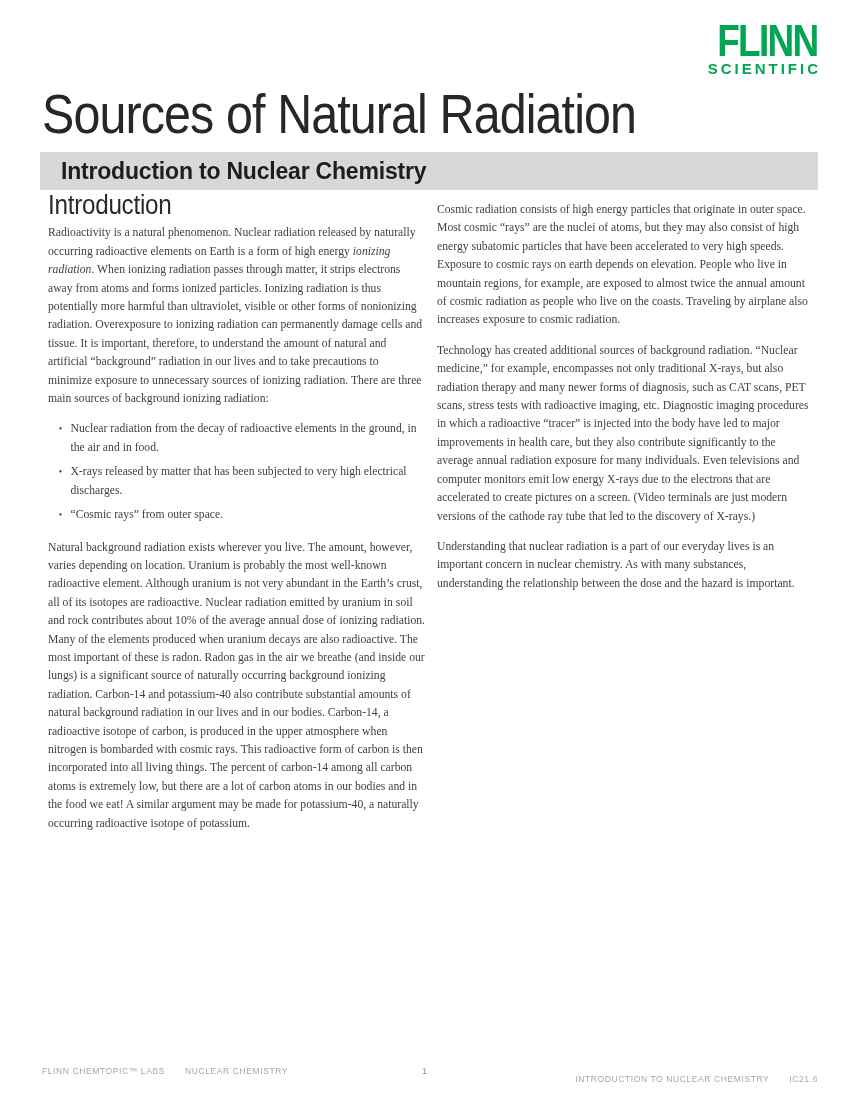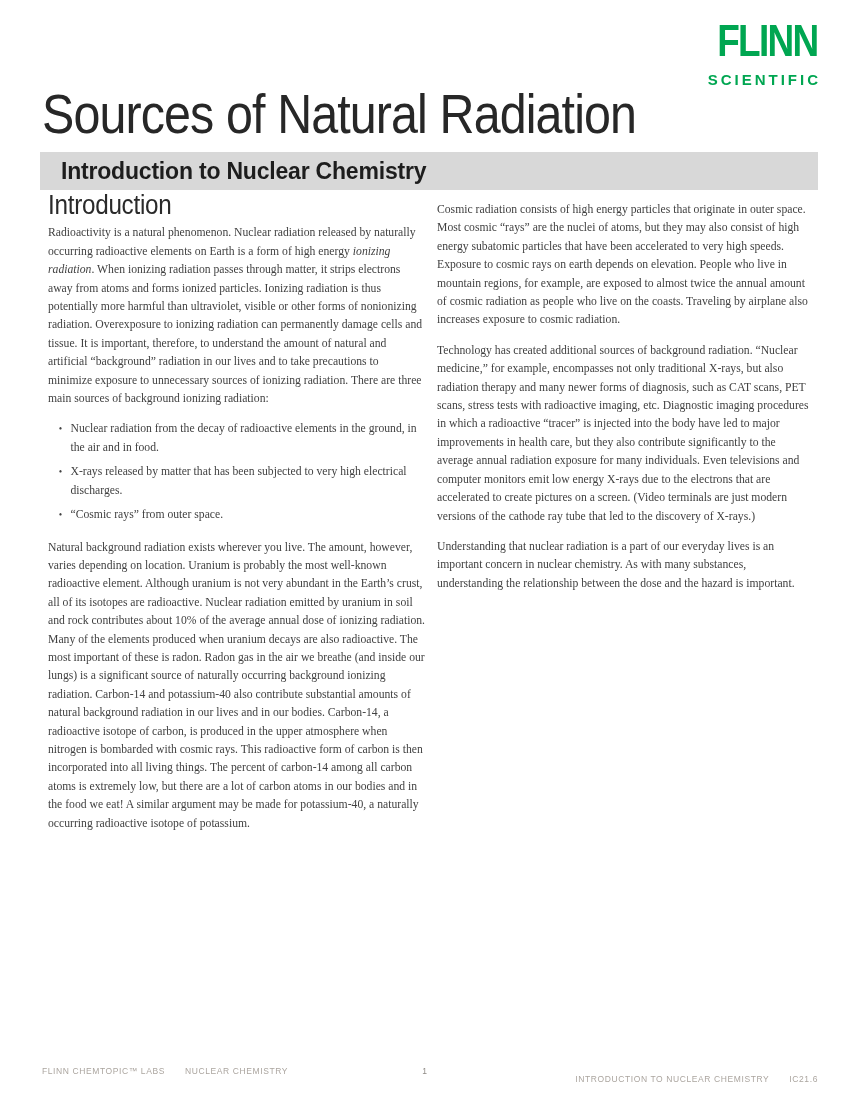--- a/index.html
+++ b/index.html
@@ -26,21 +26,21 @@
     font-weight: bold;
     letter-spacing: -2px;
     line-height: 0.76;
     transform: scaleX(0.84);
     transform-origin: right center;
   }
   .logo-sci {
     font-size: 15px;
     font-weight: bold;
     letter-spacing: 3px;
-    margin-top: 14px;
+    margin-top: 3px;
     margin-right: -3px;
   }
 
   
   .kicker {
     position: absolute;
     left: 43px;
     top: 61px;
     font-family: "Liberation Sans", sans-serif;
     font-size: 15px;

